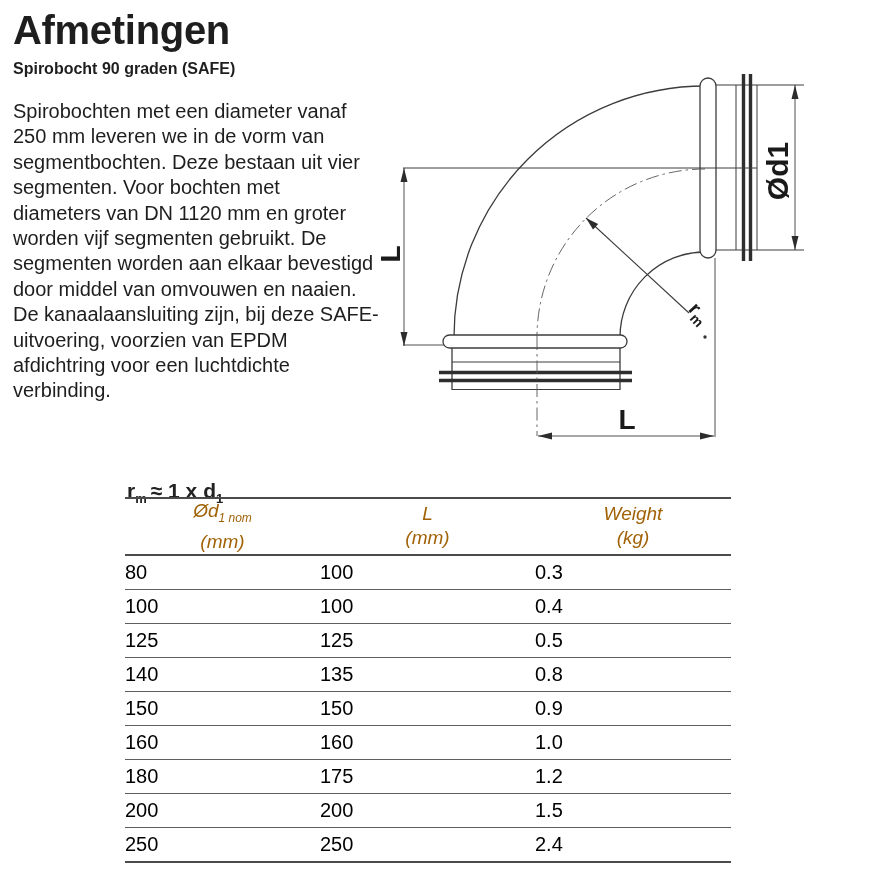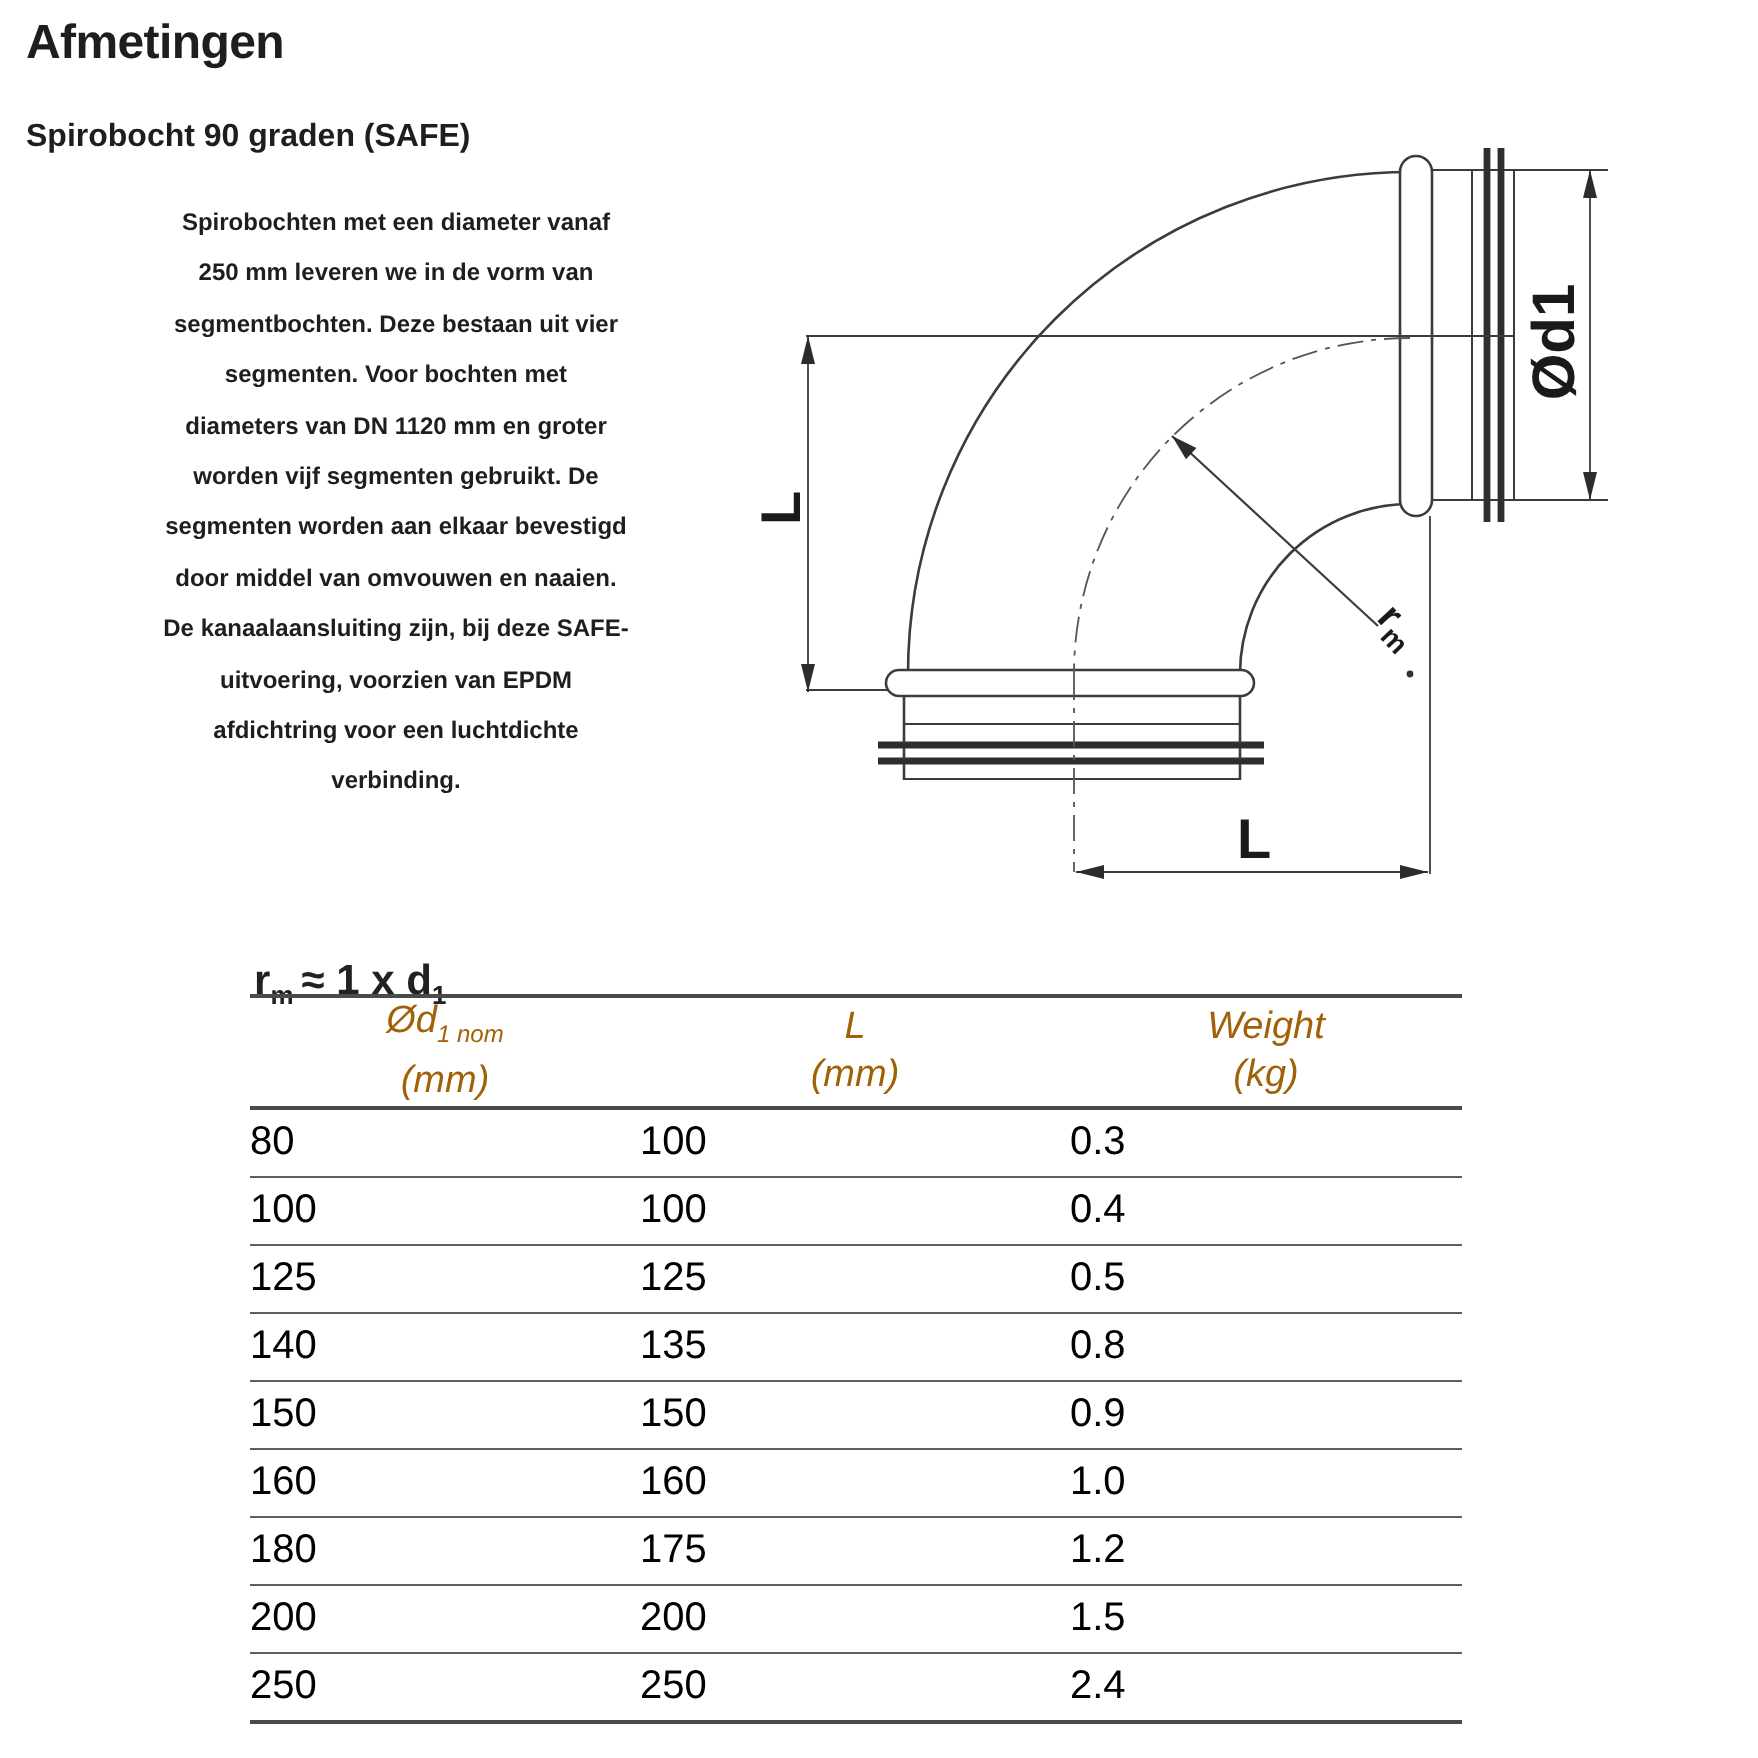--- a/index.html
+++ b/index.html
@@ -1,25 +1,25 @@
 <!DOCTYPE html>
 <html><head>
 <meta charset="utf-8">
 <style>
   html,body{margin:0;padding:0;background:#ffffff;}
   body{
     width:879px;height:879px;position:relative;overflow:hidden;
     font-family:"Liberation Sans", sans-serif;color:#1e1e1e;
   }
   .abs{position:absolute;}
-  #title{left:13px;top:8px;font-size:24px;font-weight:700;letter-spacing:-0.3px;}
+  #title{left:13px;top:8px;font-size:40px;font-weight:700;letter-spacing:-0.3px;}
   #subtitle{left:13px;top:60px;font-size:16px;font-weight:700;}
   #paragraph{
     left:13px;top:99px;width:370px;
-    font-size:12px;font-weight:700;line-height:25.4px;white-space:pre-line;text-align:center;
+    font-size:20px;font-weight:400;line-height:25.4px;white-space:pre-line;
   }
   #drawing{left:0;top:0;width:879px;height:879px;pointer-events:none;}
   .dimlabel{
     position:absolute;font-weight:700;color:#1a1a1a;white-space:nowrap;
     transform:translate(-50%,-50%);
   }
   #lbl-length-left{left:391px;top:254px;font-size:28px;transform:translate(-50%,-50%) rotate(-90deg);}
   #lbl-length-bottom{left:627px;top:420px;font-size:28px;}
   #lbl-diameter{left:778px;top:171px;font-size:30px;transform:translate(-50%,-50%) rotate(-90deg);}
   #lbl-radius{left:698px;top:314px;font-size:20px;transform:translate(-50%,-50%) rotate(47deg);}

